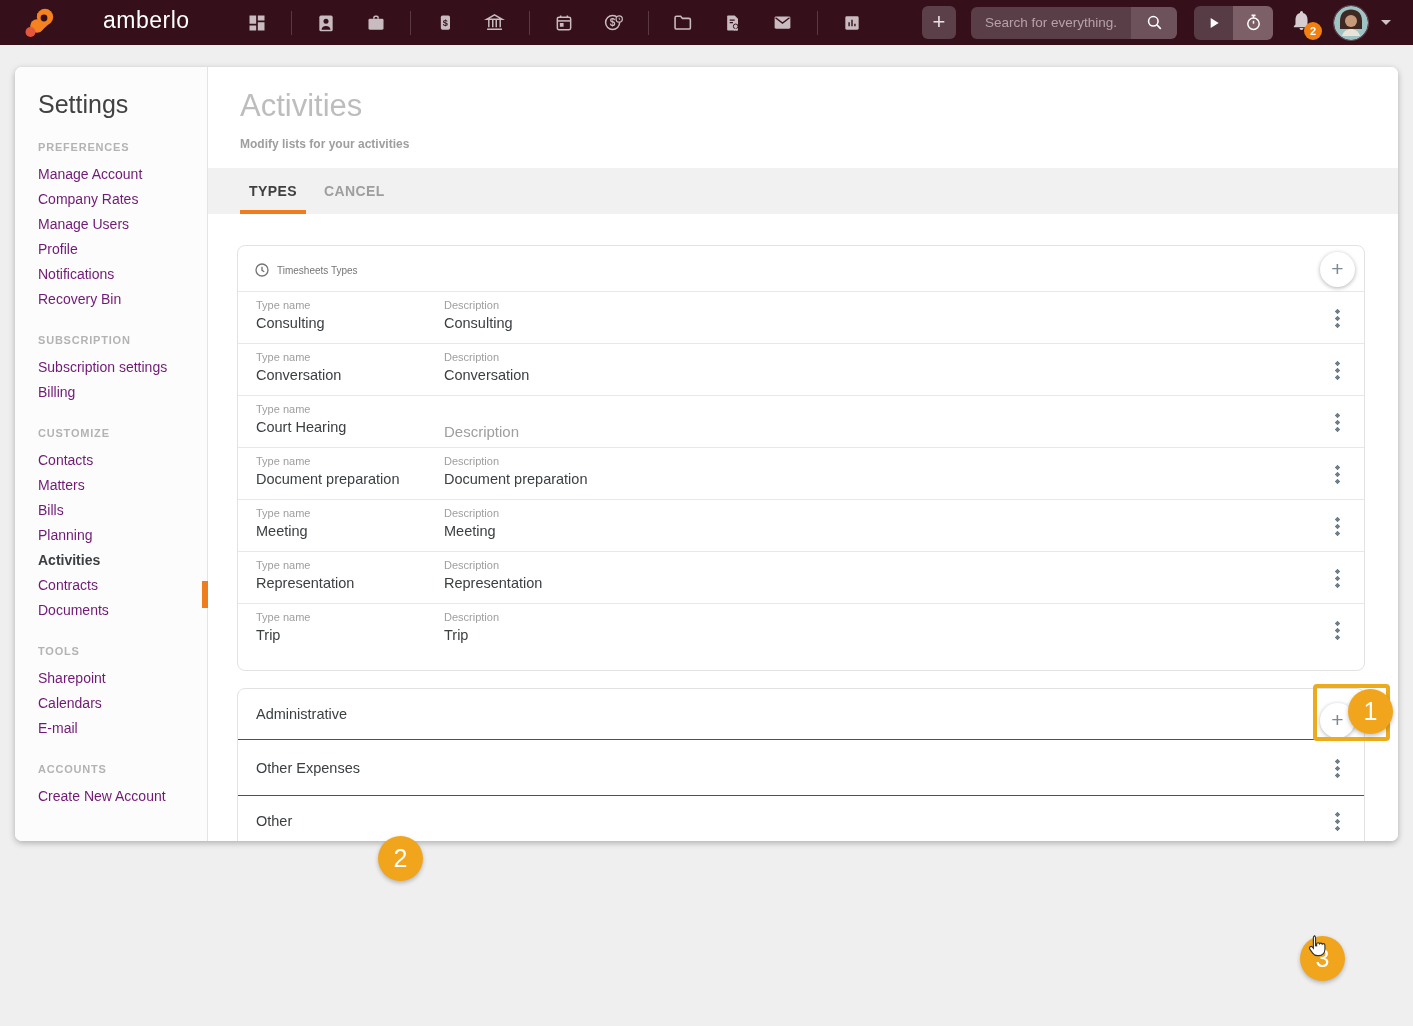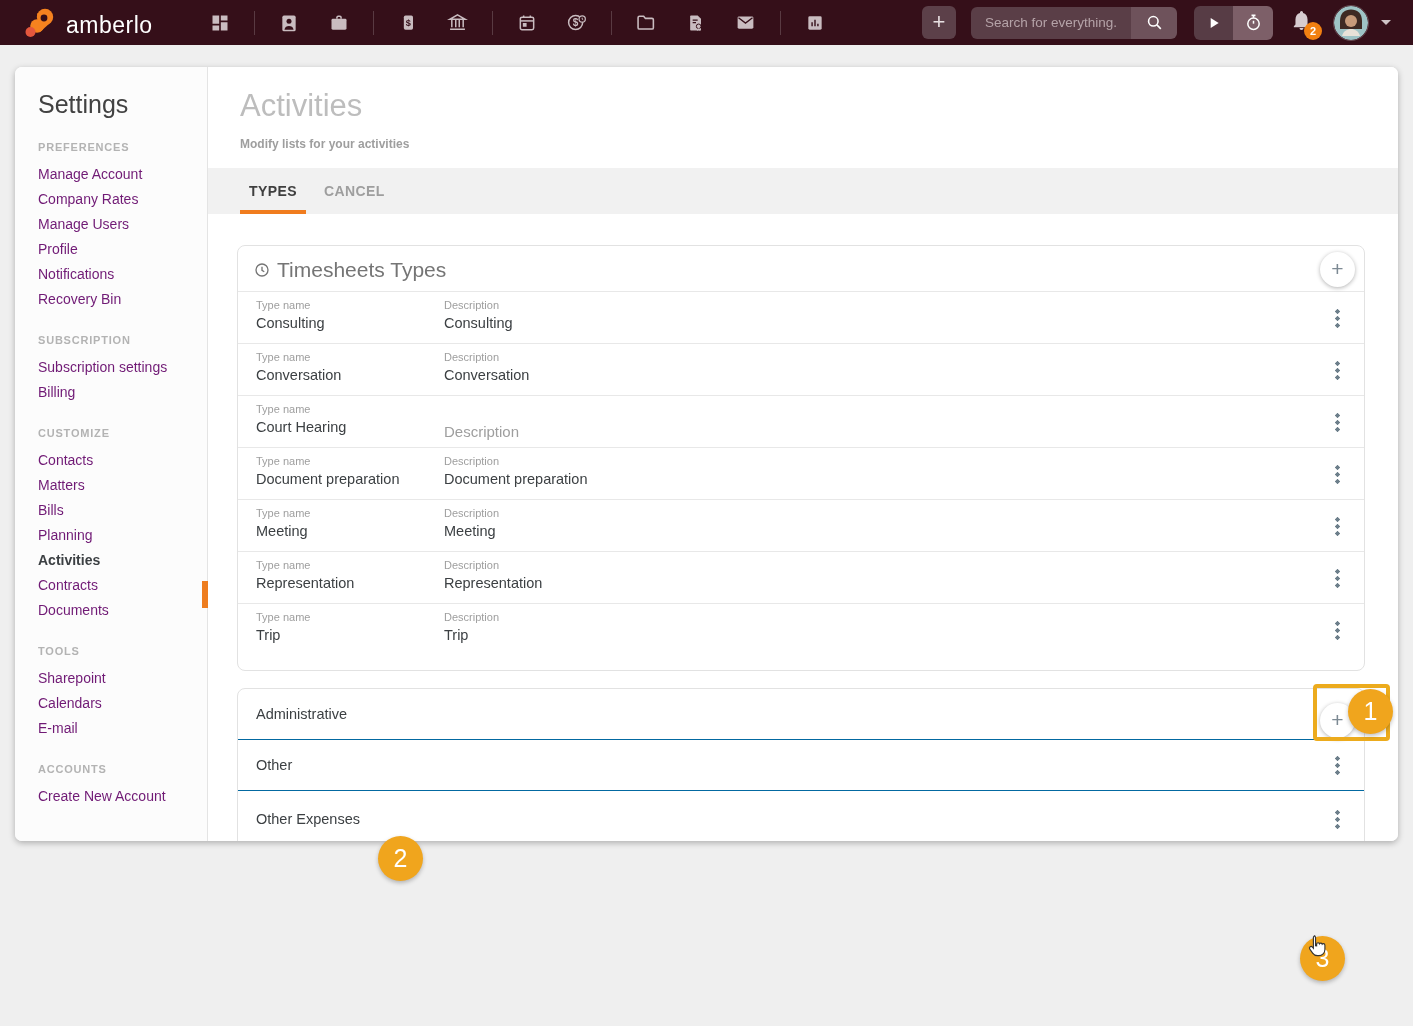--- a/index.html
+++ b/index.html
@@ -9,21 +9,21 @@
     background:#efefef;
     position:relative;
     overflow:hidden;
     cursor:default;
   }
   
   .navbar {
     position:absolute; top:0; left:0; width:1413px; height:45px;
     background:#350f19; display:flex; align-items:center;
   }
-  .brand { display:flex; align-items:flex-end; margin-left:24px; }
+  .brand { display:flex; align-items:flex-start; margin-left:24px;gap:37px; }
   .brand-text { color:#fff; font-size:23px; letter-spacing:.5px; margin-left:8px; font-weight:400; }
   .nav-icons { display:flex; align-items:center; margin-left:42px; }
   .nicon { width:36px; height:38px; display:flex; align-items:center; justify-content:center; cursor:pointer; margin:0 7px; }
   .nav-divider { width:1px; height:24px; background:rgba(255,255,255,.18); margin:0 9px; }
   .nav-right { margin-left:auto; display:flex; align-items:center; margin-right:22px; }
   .plus-btn {
     width:34px; height:33px; background:#5c4049; border-radius:6px;
     color:#e8e0e2; font-size:22px; line-height:31px; text-align:center; cursor:pointer; font-weight:400;
   }
   .search-pill { display:flex; margin-left:15px; height:32px; }
@@ -94,21 +94,21 @@
   .tab.active { color:#3f3f3f; }
   .tab.active::after {
     content:""; position:absolute; left:0; right:0; bottom:0; height:4px; background:#f07c1e;
   }
   
   .card {
     margin:31px 33px 0 29px; border:1px solid #e2e2e2; border-radius:8px;
     background:#fff; position:relative;
   }
   .card-head { display:flex; align-items:center; padding:15px 0 12px 16px; height:45px; }
-  .card-title { font-size:21px; color:#757575; margin-left:7px; }
+  .card-title { font-size:10px; color:#757575; margin-left:7px; }
   .fab {
     position:absolute; top:6px; right:9px; width:35px; height:35px; border-radius:50%;
     background:#fff; box-shadow:0 1px 4px rgba(0,0,0,.3);
     color:#7d8a94; font-size:21px; font-weight:300; text-align:center; line-height:33px; cursor:pointer;
     z-index:2;
   }
   .fab2 { top:14px; }
   .trow {
     display:grid; grid-template-columns:188px 1fr; padding:7px 60px 0 18px;
     height:52px; border-top:1px solid #e8e8e8; position:relative;
@@ -431,26 +431,26 @@
       <div style="height:15px"></div>
     </div>
 
     <div class="card" style="margin-top:17px">
       <div class="fab fab2">+</div>
 
       <div class="erow">
         <span>Administrative</span>
         <div class="dots"></div>
       </div>
+      <div class="erow" style="height:56px">
+        <span>Other Expenses</span>
+        <div class="dots"></div>
+      </div>
       <div class="erow">
         <span>Other</span>
-        <div class="dots"></div>
-      </div>
-      <div class="erow" style="height:56px">
-        <span>Other Expenses</span>
         <div class="dots"></div>
       </div>
 
       <div class="card-footer">
         <button class="cancel-btn">CANCEL</button>
         <button class="save-btn">SAVE</button>
       </div>
     </div>
   </div>
 </div>

